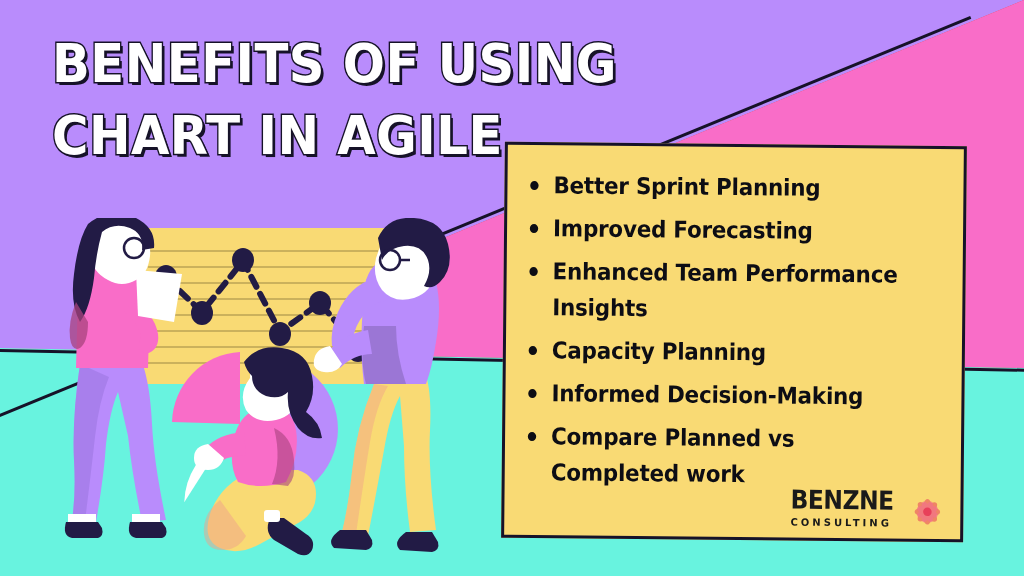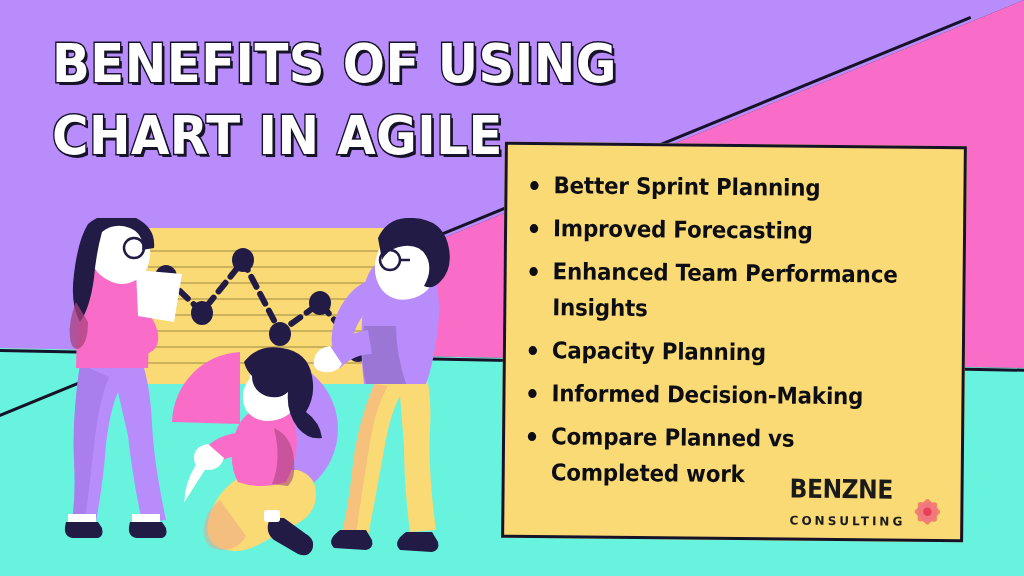--- a/index.html
+++ b/index.html
@@ -1,21 +1,21 @@
 <!DOCTYPE html>
 <html><head>
 <meta charset="utf-8">
 <style>
   html,body{margin:0;padding:0;}
   body{
     width:1024px;height:576px;overflow:hidden;
     font-family:"Liberation Sans", sans-serif;
     background:#68F3DF;
   }
-  .canvas{position:relative;width:1024px;height:576px;overflow:hidden;background:#404040;}
+  .canvas{position:relative;width:1024px;height:576px;overflow:hidden;background:#ef4444;}
 
   
   .bg-layer{position:absolute;inset:0;}
   .bg-purple{
     position:absolute;left:0;top:0;width:1024px;height:576px;
     background:#B98CFC;
     clip-path:polygon(0 0, 1024px 0, 1024px 0, 0 420px);
   }
   .bg-pink{
     position:absolute;left:0;top:0;width:1024px;height:576px;
@@ -83,21 +83,21 @@
   
   .logo{position:absolute;right:16px;bottom:10px;display:flex;align-items:flex-end;gap:5px;}
   .logo-text{display:flex;flex-direction:column;align-items:flex-start;}
   .logo-word{
     font-family:"DejaVu Sans", sans-serif;font-weight:bold;
     font-size:26px;line-height:25px;color:#1a1a1a;
     letter-spacing:-0.5px;transform:scaleX(0.9);transform-origin:left bottom;
   }
   .logo-sub{
     font-family:"DejaVu Sans", sans-serif;font-weight:bold;
-    font-size:12px;letter-spacing:3px;color:#1a1a1a;margin-top:12px;
+    font-size:10px;letter-spacing:3px;color:#1a1a1a;margin-top:4px;
   }
   .logo-mark{width:34px;height:34px;}
 
   
   .illus{position:absolute;left:58px;top:218px;width:430px;height:340px;}
   .illus svg{display:block;}
 </style>
 </head>
 <body>
 

